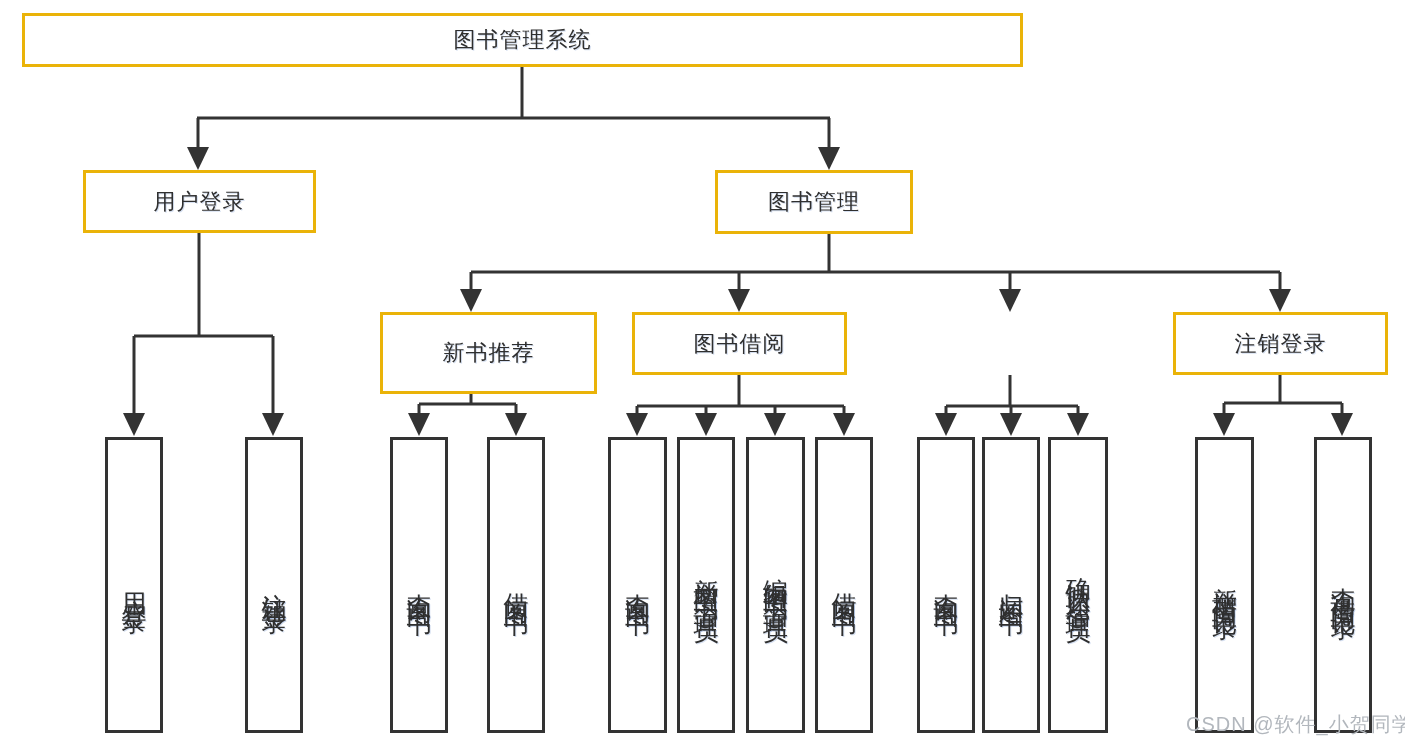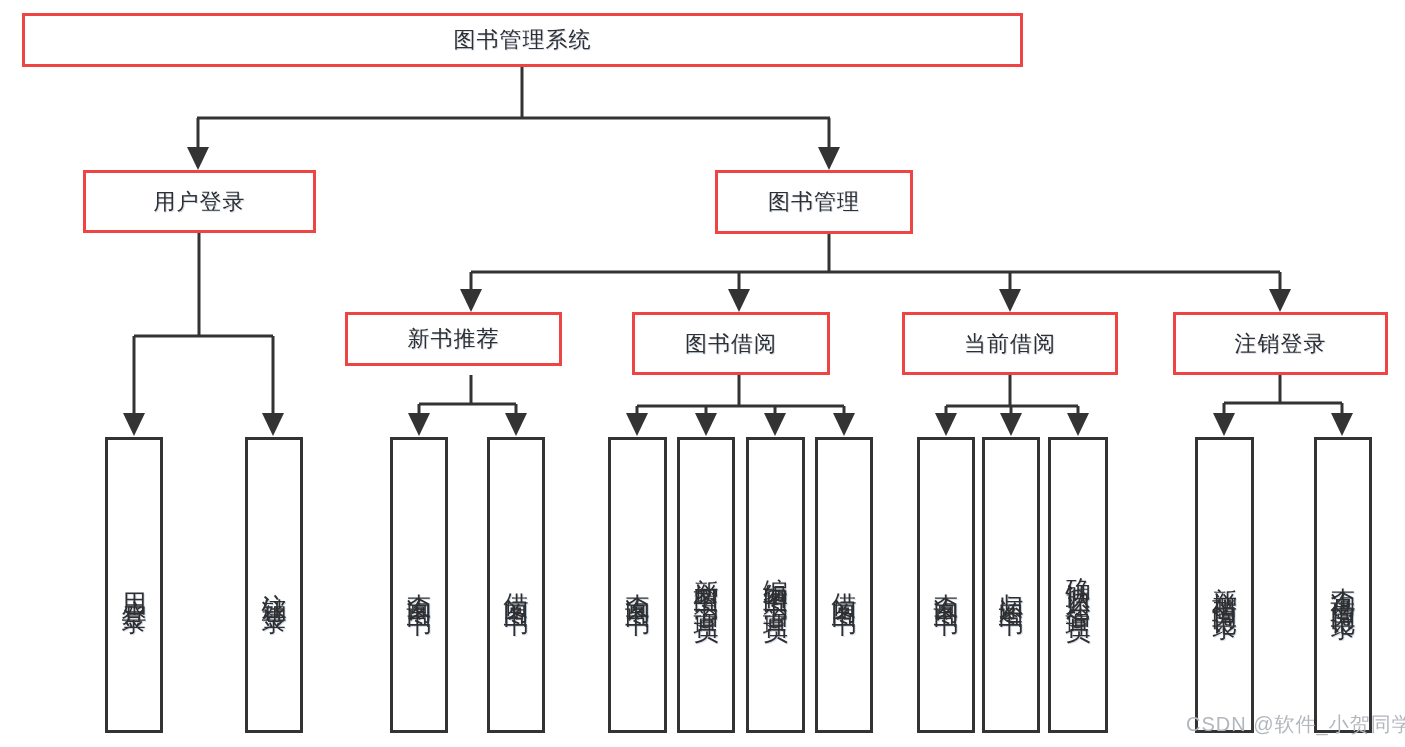--- a/index.html
+++ b/index.html
@@ -17,21 +17,21 @@
   }
   #connectors {
     position: absolute;
     left: 0;
     top: 0;
     z-index: 1;
   }
   .hnode {
     position: absolute;
     box-sizing: border-box;
-    border: 3px solid #ef4444;
+    border: 3px solid #eab308;
     background: #ffffff;
     display: flex;
     align-items: center;
     justify-content: center;
     z-index: 2;
     color: #2f2f2f;
     font-size: 22px;
     letter-spacing: 1px;
     text-shadow: 1px 1px 0 rgba(90,130,200,0.25);
   }
@@ -143,28 +143,25 @@
     <span>图书管理系统</span>
   </div>
 
   <div class="hnode" style="left:83px;top:170px;width:233px;height:63px">
     <span>用户登录</span>
   </div>
   <div class="hnode" style="left:715px;top:170px;width:198px;height:64px">
     <span>图书管理</span>
   </div>
 
-  <div class="hnode" style="left:345px;top:312px;width:217px;height:54px">
+  <div class="hnode" style="left:380px;top:312px;width:217px;height:82px">
     <span>新书推荐</span>
   </div>
-  <div class="hnode" style="left:632px;top:312px;width:198px;height:63px">
+  <div class="hnode" style="left:632px;top:312px;width:215px;height:63px">
     <span>图书借阅</span>
-  </div>
-  <div class="hnode" style="left:902px;top:312px;width:216px;height:63px">
-    <span>当前借阅</span>
   </div>
   <div class="hnode" style="left:1173px;top:312px;width:215px;height:63px">
     <span>注销登录</span>
   </div>
 
   <div class="vnode" style="left:105px;top:437px;width:58px;height:296px">
     <span>用户登录</span>
   </div>
   <div class="vnode" style="left:245px;top:437px;width:58px;height:296px">
     <span>注销登录</span>

